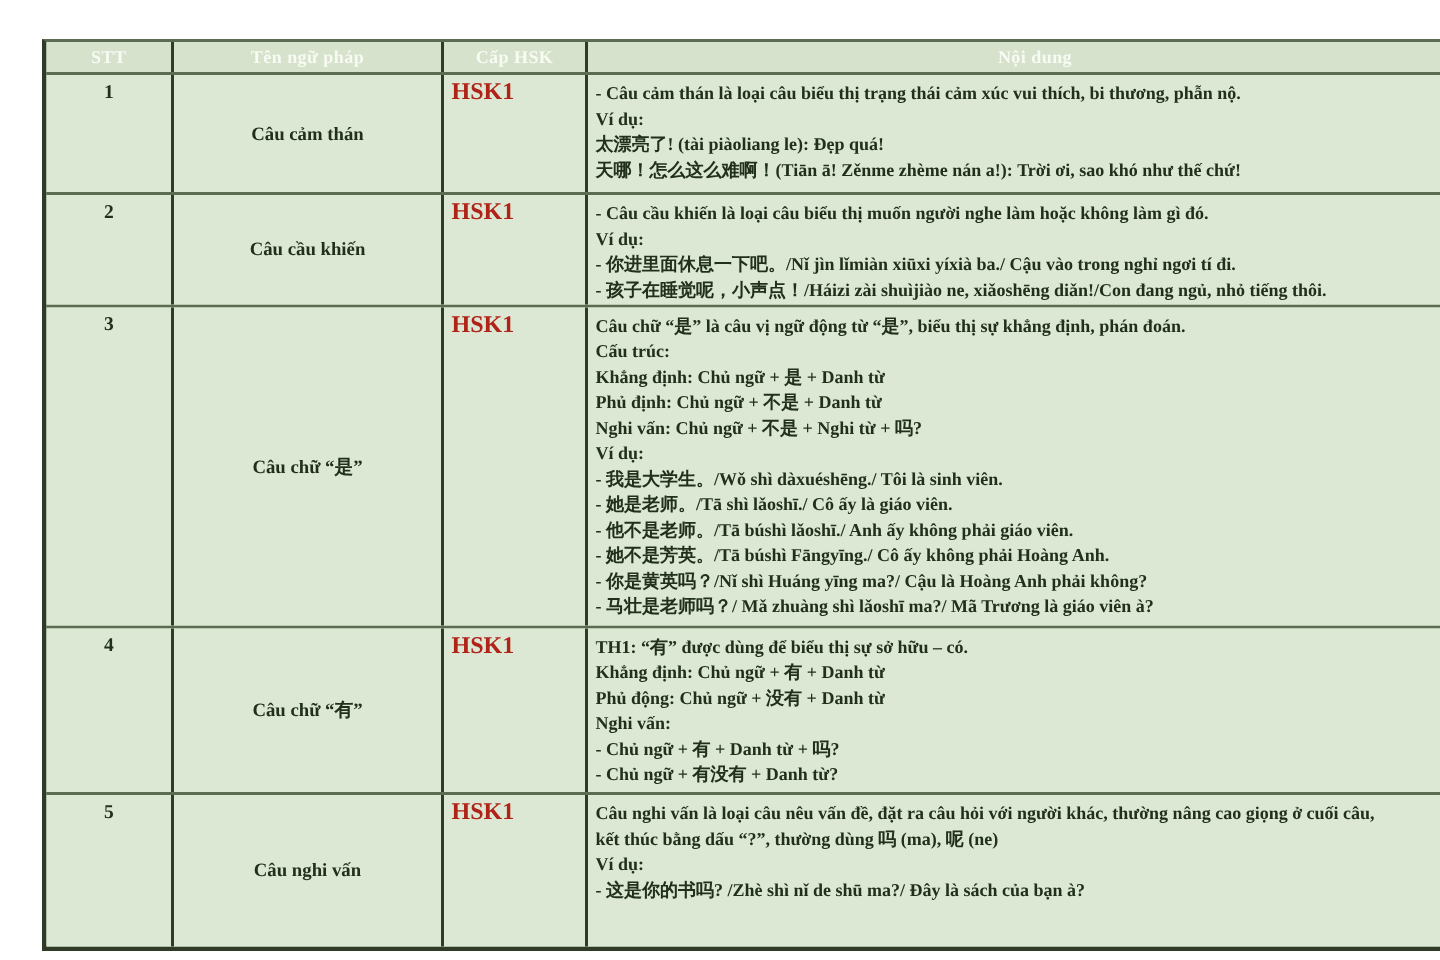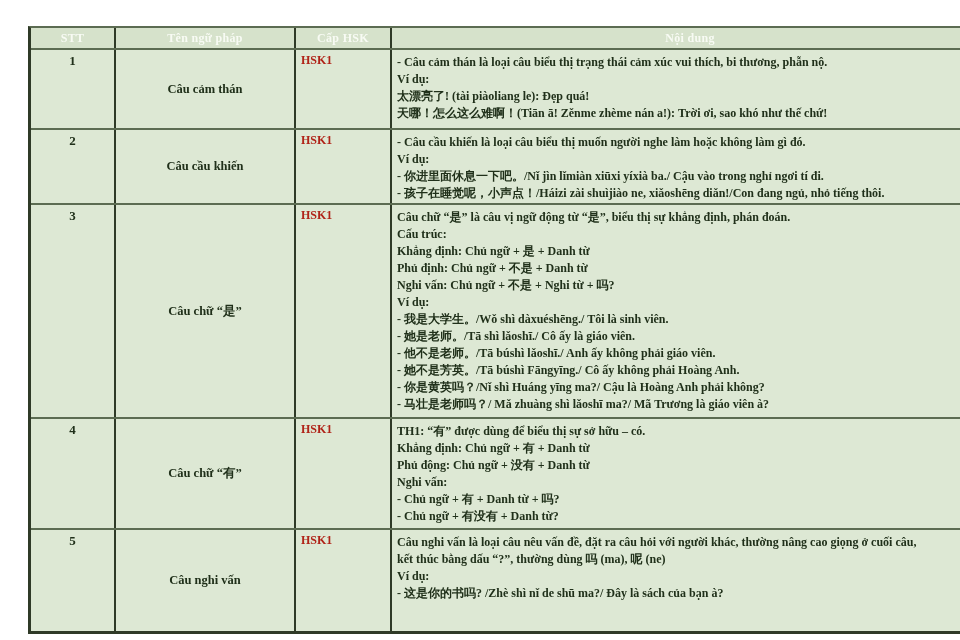--- a/index.html
+++ b/index.html
@@ -65,21 +65,21 @@
     padding-top:3px;
   }
   .name{
     display:flex;align-items:center;justify-content:center;
     text-align:center;
     font-size:12.5px;
     padding:0 2px;
   }
   .hsk{
     color:var(--hsk-red);
-    font-size:12px;
+    font-size:16px;
     padding:3px 0 0 5px;
   }
   .content{
     font-size:12px;
     line-height:17px;
     padding:4px 2px 0 5px;
   }
   .content .line{
     white-space:nowrap;
     overflow:hidden;

